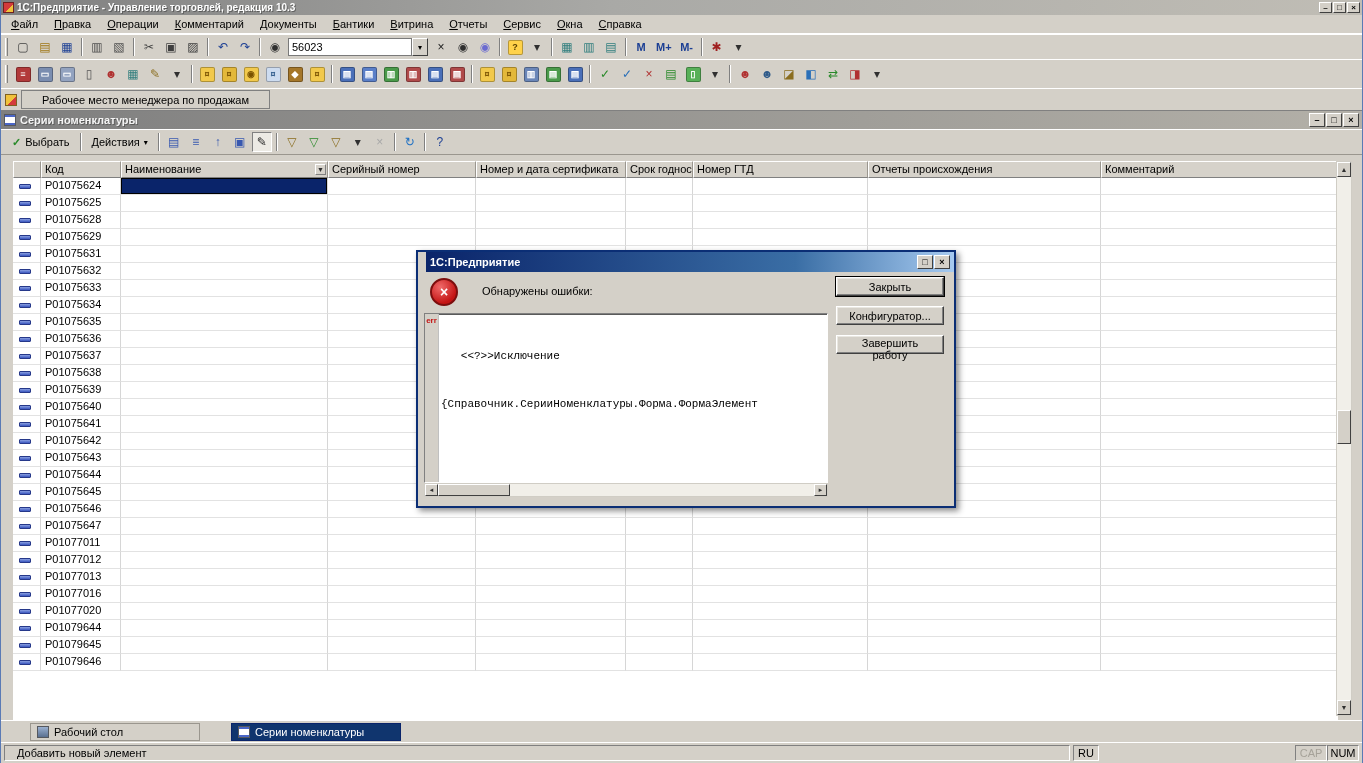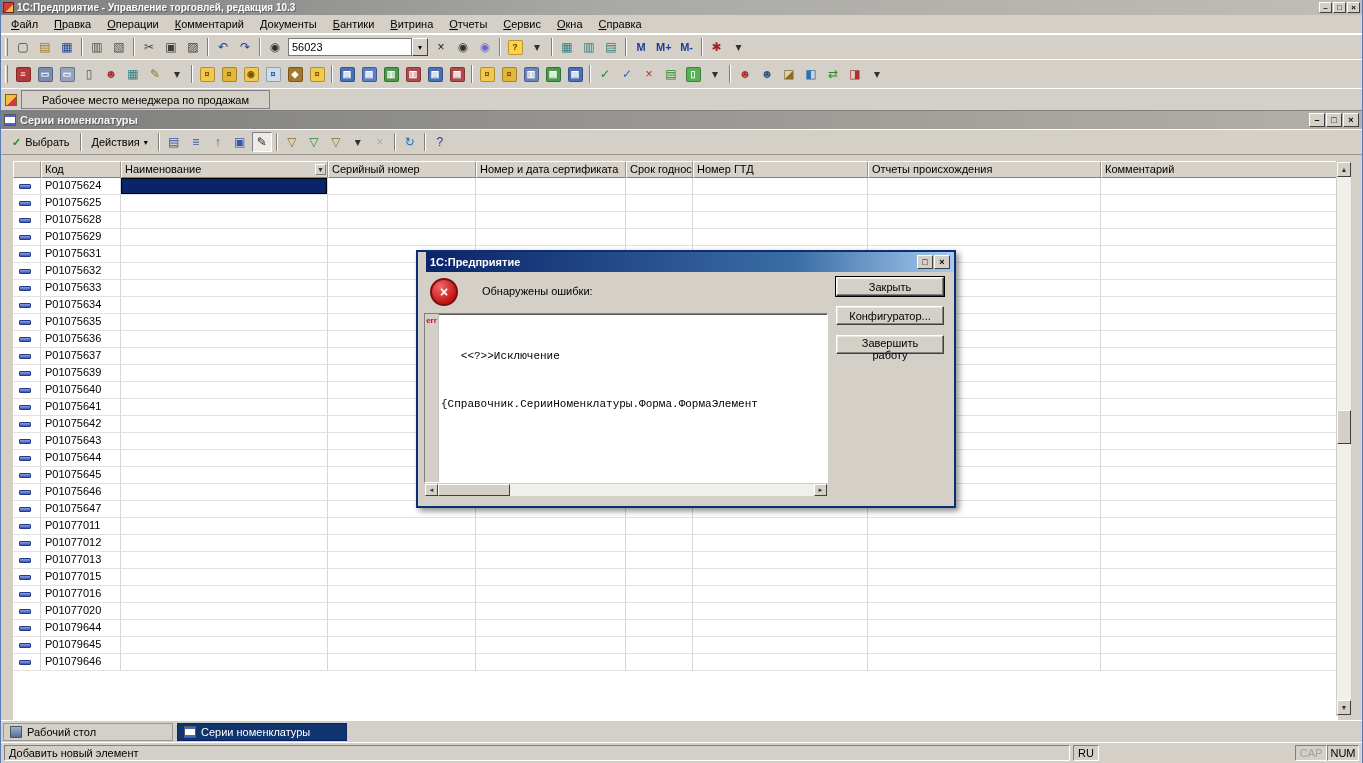--- a/index.html
+++ b/index.html
@@ -97,29 +97,29 @@
   .err-area { position:absolute; left:6px; top:41px; width:404px; height:170px; background:#fff; border:1px solid; border-color:#808080 #fff #fff #808080; box-shadow:inset 1px 1px 0 #5a5a5a; overflow:hidden; }
   .err-gutter { position:absolute; left:0; top:0; bottom:0; width:14px; background:#d4d0c8; border-right:1px solid #c0c0c0; color:#c41414; font-size:8px; padding-top:2px; text-align:center; font-weight:bold;}
   .err-lines { position:absolute; left:16px; top:2px; right:0; font-family:"Liberation Mono", monospace; font-size:11px; line-height:16px; white-space:pre; }
   .hsb { position:absolute; left:6px; top:211px; width:404px; height:14px; background:#f1efe9; border:1px solid #d0cdc5; }
   .hbtn { position:absolute; top:0; width:13px; height:12px; background:#d4d0c8; border:1px solid; border-color:#fff #404040 #404040 #fff; display:flex; align-items:center; justify-content:center; font-size:6px; color:#303030; }
   .hleft { left:0; } .hright { right:0; }
   .hthumb { position:absolute; left:13px; top:0; width:72px; height:12px; background:#d4d0c8; border:1px solid; border-color:#fff #404040 #404040 #fff; }
 
   
   .taskbar { height:22px; background:#d4d0c8; border-top:1px solid #fff; display:flex; align-items:center; padding:1px 2px 1px 2px; }
-  .task-tab { display:flex; align-items:center; gap:5px; width:170px; height:18px; padding:0 6px; margin-right:4px; border:1px solid #9a968e; background:#d4d0c8; overflow:hidden; white-space:nowrap;}
+  .task-tab { display:flex; align-items:center; gap:5px; width:170px; height:18px; padding:0 6px; margin-right:4px; border:1px solid #9a968e; background:#d4d0c8; overflow:hidden; white-space:nowrap;margin-left:27px;}
   .task-tab.active { background:#10356e; color:#fff; border-color:#0a246a; }
   .tt-icon { width:12px; height:12px; flex:none; border:1px solid #55585e; background:#fff; }
   .tt-icon.desktop-icon { background:linear-gradient(#9ab0d0,#5a7090); }
   .tt-icon.list-icon { background:#fff; box-shadow:inset 0 -2px 0 #4a66c8, inset 0 2px 0 #4a66c8; }
 
   
   .statusbar { height:21px; background:#d4d0c8; border-top:1px solid #fff; display:flex; align-items:center; gap:3px; padding:2px 3px; }
-  .panel { border:1px solid; border-color:#808080 #fff #fff #808080; height:16px; display:flex; align-items:center; padding:0 4px; }
+  .panel { border:1px solid; border-color:#808080 #fff #fff #808080; height:16px; display:flex; align-items:center; padding:0 12px; }
   .hint { flex:1; }
   .lang { width:26px; justify-content:center; }
   .gap { width:190px; border:none; }
   .ind { width:32px; justify-content:center; }
   .ind.dim { color:#a6a299; }
 </style>
 </head>
 <body>
 
 <div class="app">
@@ -593,20 +593,33 @@
                 <div class="td" style="width: 150px;"></div>
                 <div class="td" style="width: 67px;"></div>
                 <div class="td" style="width: 175px;"></div>
                 <div class="td" style="width: 233px;"></div>
                 <div class="td" style="width: 237px;"></div>
               </div>
               <div class="trow">
                 <div class="td selcol" style="width: 28px;">
                   <span class="marker"></span>
                 </div>
+                <div class="td" style="width: 80px;">P01075638</div>
+                <div class="td" style="width: 207px;"></div>
+                <div class="td" style="width: 148px;"></div>
+                <div class="td" style="width: 150px;"></div>
+                <div class="td" style="width: 67px;"></div>
+                <div class="td" style="width: 175px;"></div>
+                <div class="td" style="width: 233px;"></div>
+                <div class="td" style="width: 237px;"></div>
+              </div>
+              <div class="trow">
+                <div class="td selcol" style="width: 28px;">
+                  <span class="marker"></span>
+                </div>
                 <div class="td" style="width: 80px;">P01075639</div>
                 <div class="td" style="width: 207px;"></div>
                 <div class="td" style="width: 148px;"></div>
                 <div class="td" style="width: 150px;"></div>
                 <div class="td" style="width: 67px;"></div>
                 <div class="td" style="width: 175px;"></div>
                 <div class="td" style="width: 233px;"></div>
                 <div class="td" style="width: 237px;"></div>
               </div>
               <div class="trow">
@@ -737,33 +750,20 @@
                 <div class="td" style="width: 67px;"></div>
                 <div class="td" style="width: 175px;"></div>
                 <div class="td" style="width: 233px;"></div>
                 <div class="td" style="width: 237px;"></div>
               </div>
               <div class="trow">
                 <div class="td selcol" style="width: 28px;">
                   <span class="marker"></span>
                 </div>
                 <div class="td" style="width: 80px;">P01077013</div>
-                <div class="td" style="width: 207px;"></div>
-                <div class="td" style="width: 148px;"></div>
-                <div class="td" style="width: 150px;"></div>
-                <div class="td" style="width: 67px;"></div>
-                <div class="td" style="width: 175px;"></div>
-                <div class="td" style="width: 233px;"></div>
-                <div class="td" style="width: 237px;"></div>
-              </div>
-              <div class="trow">
-                <div class="td selcol" style="width: 28px;">
-                  <span class="marker"></span>
-                </div>
-                <div class="td" style="width: 80px;">P01077015</div>
                 <div class="td" style="width: 207px;"></div>
                 <div class="td" style="width: 148px;"></div>
                 <div class="td" style="width: 150px;"></div>
                 <div class="td" style="width: 67px;"></div>
                 <div class="td" style="width: 175px;"></div>
                 <div class="td" style="width: 233px;"></div>
                 <div class="td" style="width: 237px;"></div>
               </div>
               <div class="trow">
                 <div class="td selcol" style="width: 28px;">

